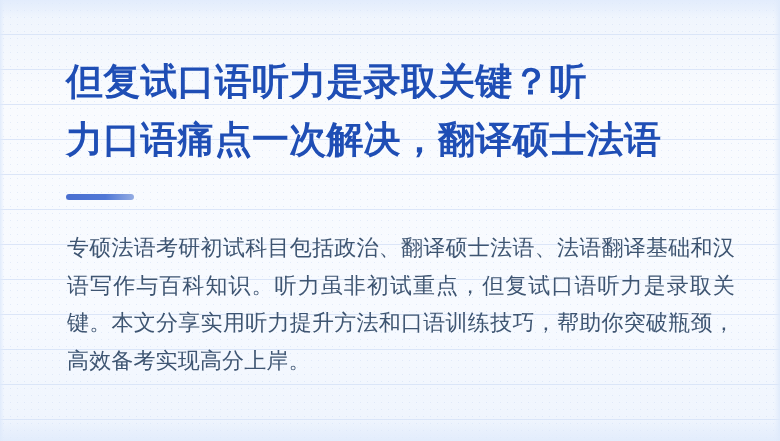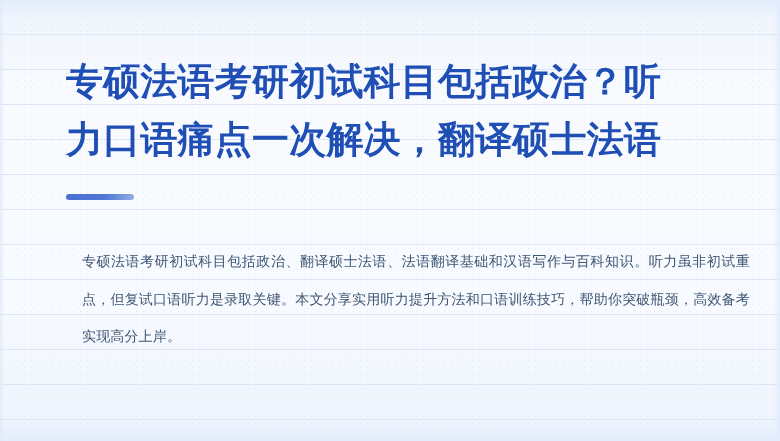--- a/index.html
+++ b/index.html
@@ -108,42 +108,42 @@
     border-radius: 3px;
     background: linear-gradient(to right, #4a6fd0 0%, #5178d6 58%, #93ace3 100%);
   }
 
   
   .body-text {
     position: absolute;
     left: 0;
     top: 228px;
     width: 668px;
-    margin: 16px;
-    font-family: Liberation Mono, monospace;
-    font-size: 14px;
+    margin: 1px;
+    font-family: Liberation Serif, serif;
+    font-size: 22px;
     line-height: 37.5px;
     letter-spacing: 0.15px;
     color: #3e5572;
     text-align: justify;
     text-justify: inter-character;
   }
 </style>
 </head>
 <body>
 
 <div id="canvas">
 
   <div class="edge-band top"></div>
   <div class="edge-band bottom"></div>
   <div class="edge-band left"></div>
   <div class="edge-band right"></div>
 
   <div class="content">
 
-    <h1 class="title"><span>专硕法语考研初试科目包括政治？听</span><br><span>力口语痛点一次解决，翻译硕士法语</span></h1>
+    <h1 class="title"><span>但复试口语听力是录取关键？听</span><br><span>力口语痛点一次解决，翻译硕士法语</span></h1>
 
     <div class="divider"></div>
 
     <p class="body-text">专硕法语考研初试科目包括政治、翻译硕士法语、法语翻译基础和汉语写作与百科知识。听力虽非初试重点，但复试口语听力是录取关键。本文分享实用听力提升方法和口语训练技巧，帮助你突破瓶颈，高效备考实现高分上岸。</p>
 
   </div>
 </div>
 
 </body></html>

